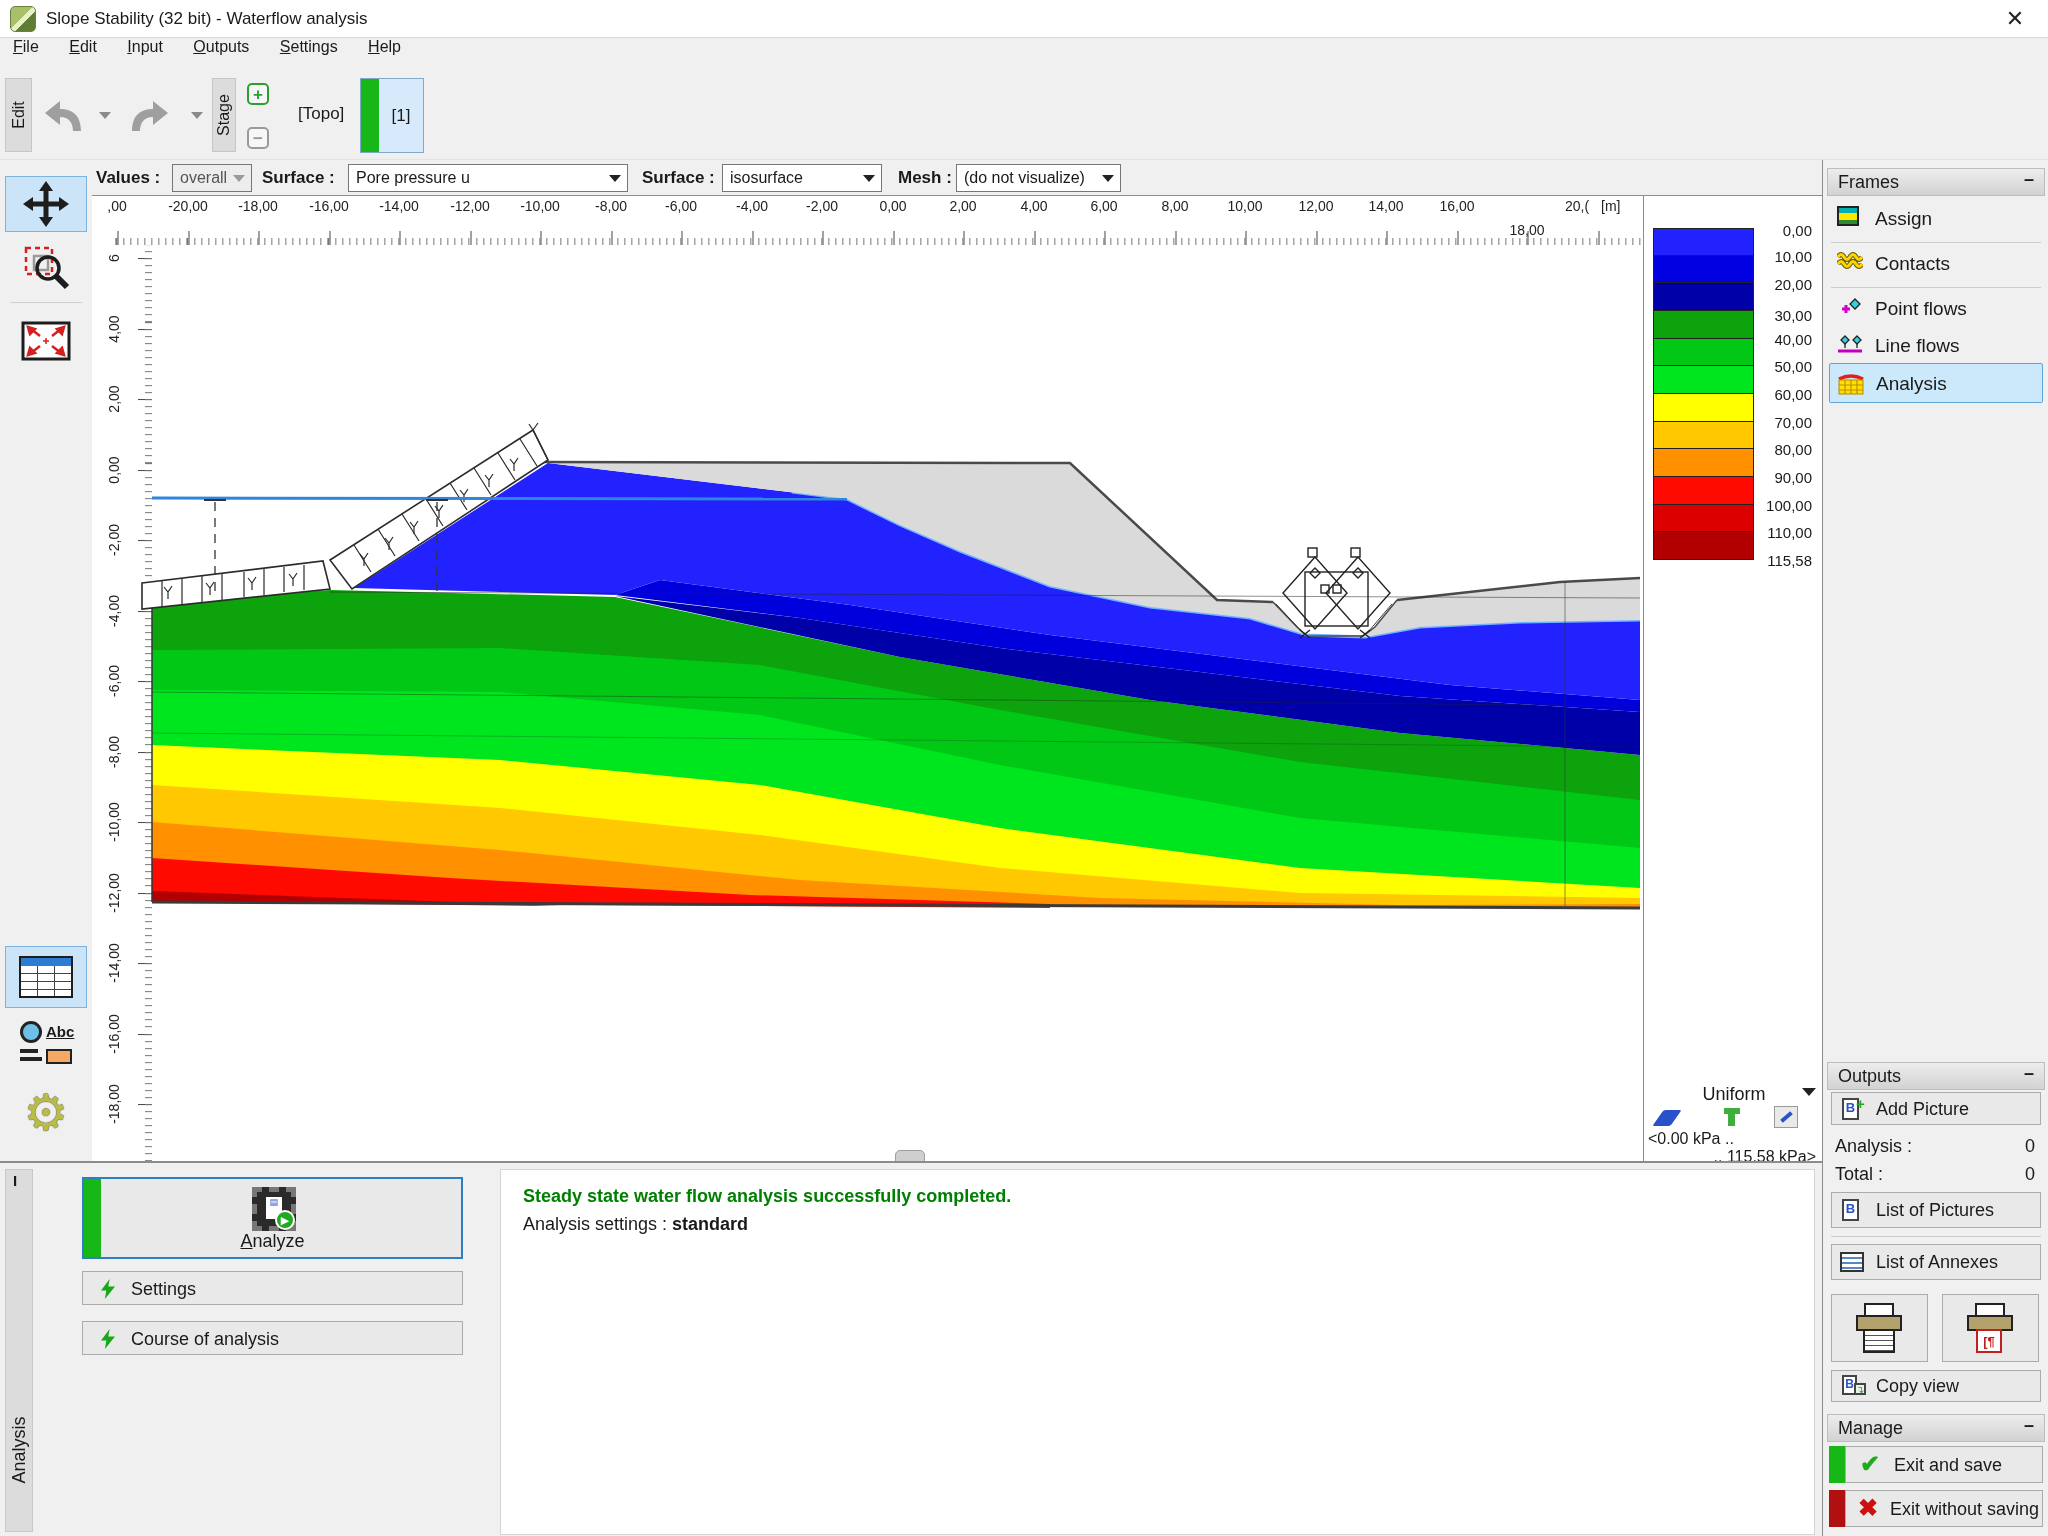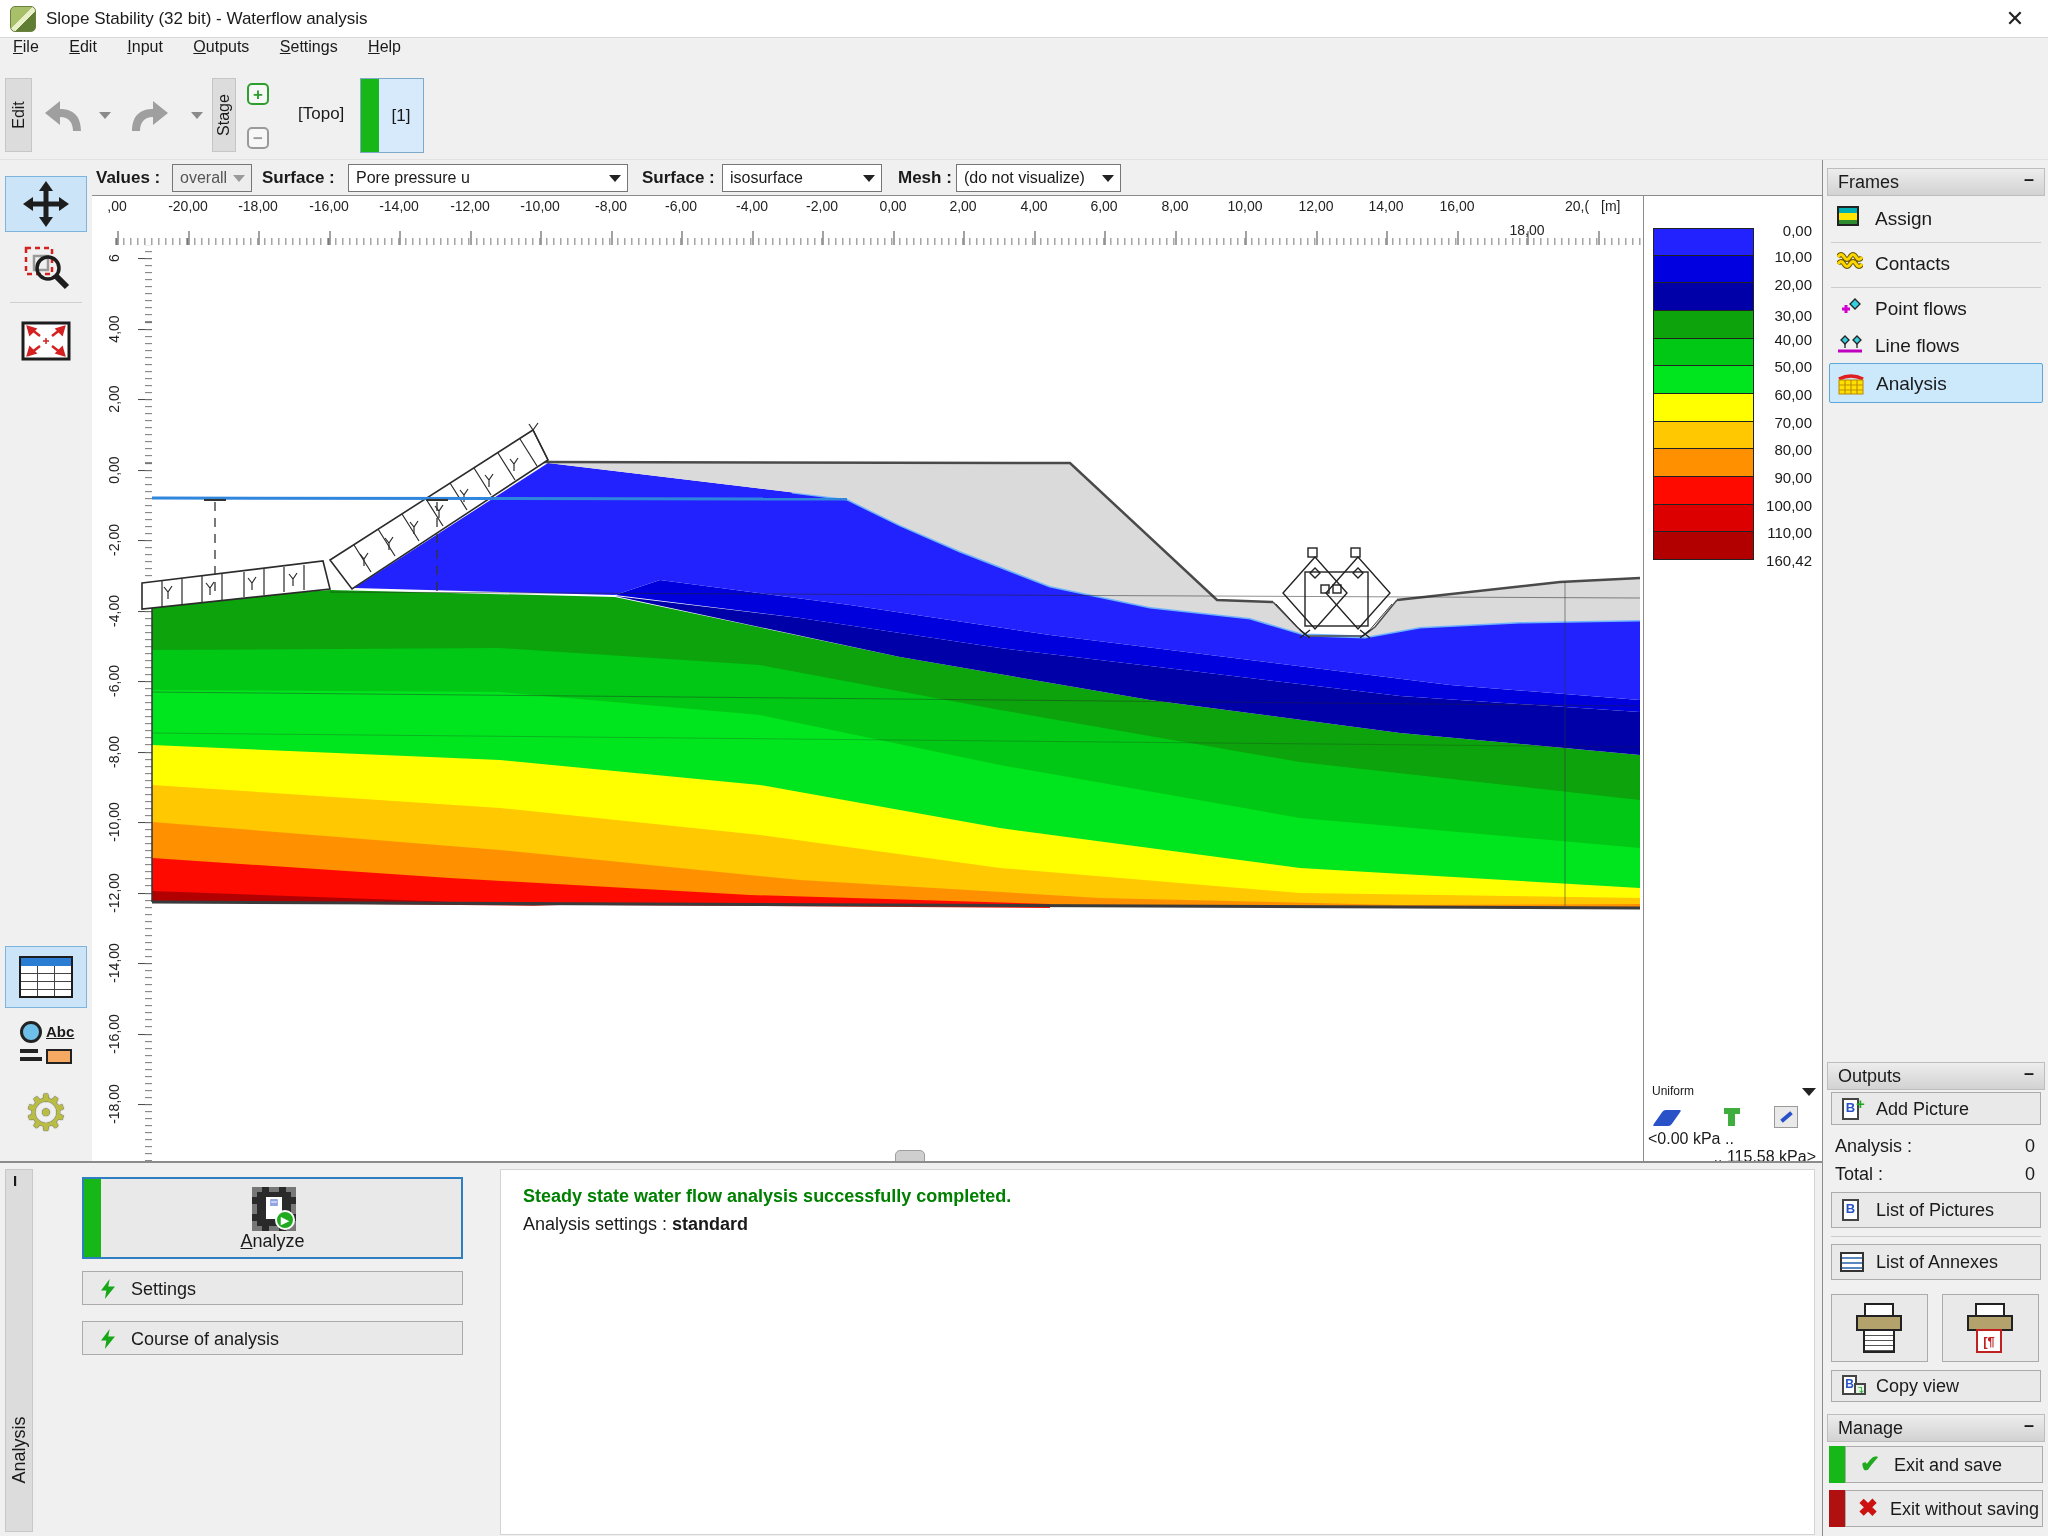--- a/index.html
+++ b/index.html
@@ -326,23 +326,23 @@
   <span class="lg-lbl" style="top:88px;">20,00</span>
   <span class="lg-lbl" style="top:119px;">30,00</span>
   <span class="lg-lbl" style="top:143px;">40,00</span>
   <span class="lg-lbl" style="top:170px;">50,00</span>
   <span class="lg-lbl" style="top:198px;">60,00</span>
   <span class="lg-lbl" style="top:226px;">70,00</span>
   <span class="lg-lbl" style="top:253px;">80,00</span>
   <span class="lg-lbl" style="top:281px;">90,00</span>
   <span class="lg-lbl" style="top:309px;">100,00</span>
   <span class="lg-lbl" style="top:336px;">110,00</span>
-  <span class="lg-lbl" style="top:364px;">160,42</span>
-
-  <div class="abs" style="left:8px;top:888px;width:164px;font-size:12px;">
+  <span class="lg-lbl" style="top:364px;">115,58</span>
+
+  <div class="abs" style="left:8px;top:888px;width:164px;font-size:18px;text-align:center;">
     <span>Uniform</span>
     <span style="position:absolute;right:0;top:4px;border-left:7px solid transparent;border-right:7px solid transparent;border-top:8px solid #222;"></span>
   </div>
   <div class="abs" style="left:14px;top:914px;width:18px;height:16px;background:#2a52c8;transform:skewX(-35deg);border-radius:2px;"></div>
   <div class="abs" style="left:80px;top:912px;width:16px;height:6px;background:#3fae3f;"></div>
   <div class="abs" style="left:84px;top:918px;width:7px;height:12px;background:#3fae3f;"></div>
   <div class="abs" style="left:130px;top:910px;width:24px;height:22px;background:#e9e9e9;border:1px solid #9a9a9a;">
     <div style="width:13px;height:4px;background:#2a52c8;transform:rotate(-40deg);margin:8px auto;"></div>
   </div>
   <div class="abs" style="left:4px;top:934px;font-size:16px;">&lt;0.00 kPa ..</div>

